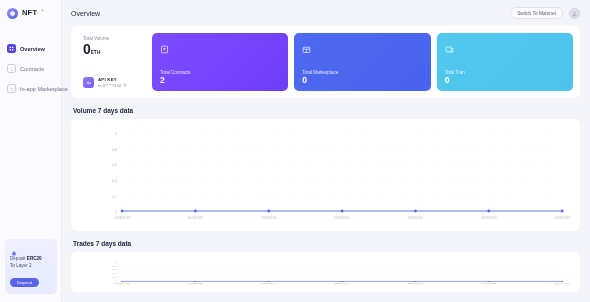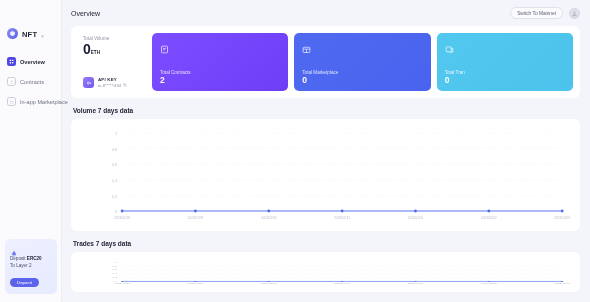--- a/index.html
+++ b/index.html
@@ -14,22 +14,22 @@
   
   .sidebar {
     width: 62px; height: 302px;
     background: #fbfbfd;
     border-right: 1px solid #ecedf3;
     display: flex; flex-direction: column;
     flex: 0 0 62px;
     position: relative;
   }
   .brand {
-    display: flex; align-items: flex-end; gap: 4px;
-    padding: 8px 0 0 7px; height: 26px; margin-top: 13px;
+    display: flex; align-items: flex-start; gap: 4px;
+    padding: 8px 0 0 7px; height: 26px;
   }
   .brand-logo {
     width: 11px; height: 11px; border-radius: 50%;
     background: linear-gradient(135deg,#8b8ef5,#5b63e8);
     display: flex; align-items: center; justify-content: center;
     flex: 0 0 11px;
   }
   .brand-logo svg { display:block; }
   .brand-name { font-size: 7.5px; font-weight: bold; color: #1e2235; letter-spacing: .2px; }
   .brand-caret { font-size: 5px; color: #b5b8c8; line-height: 1; }

